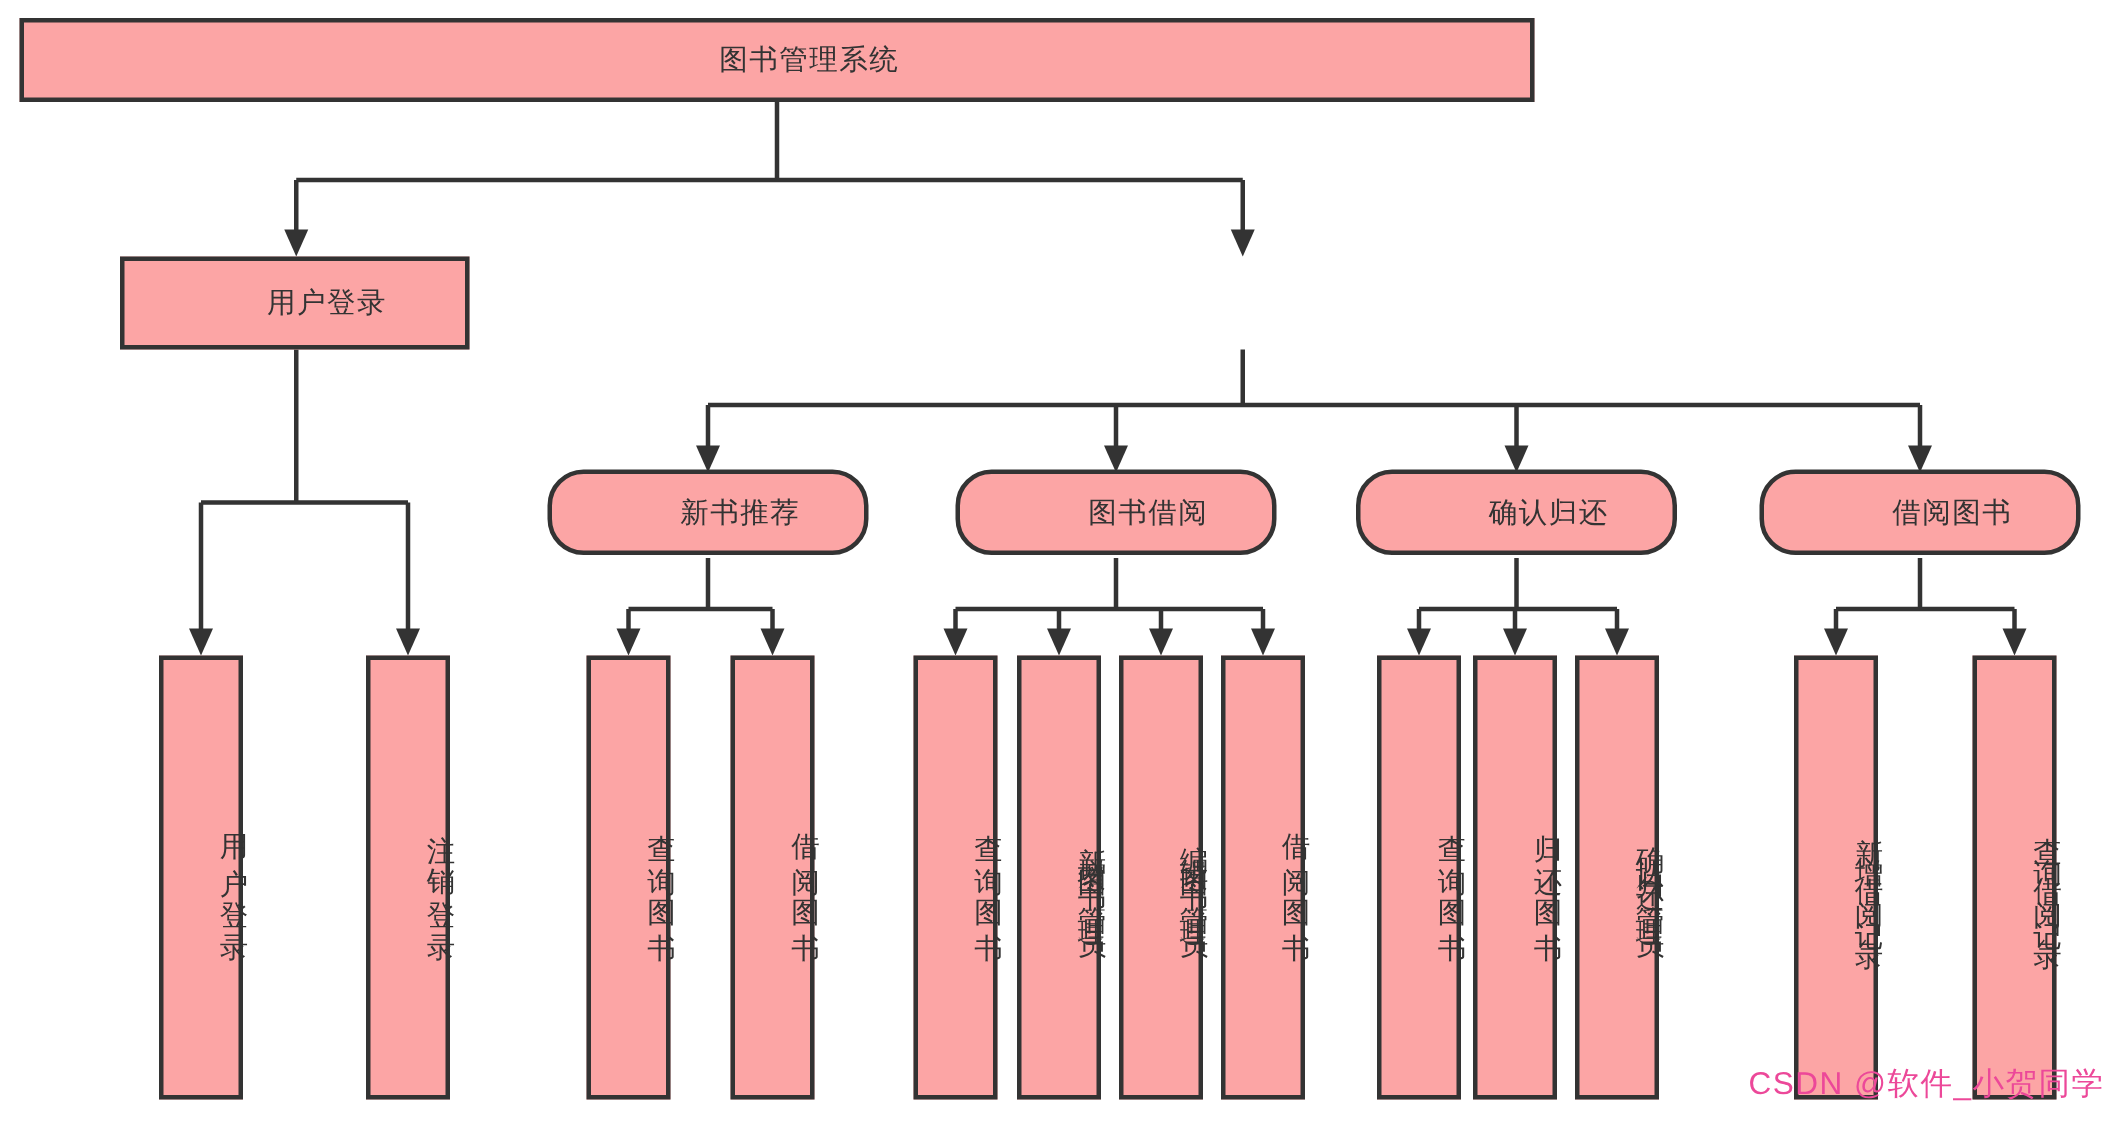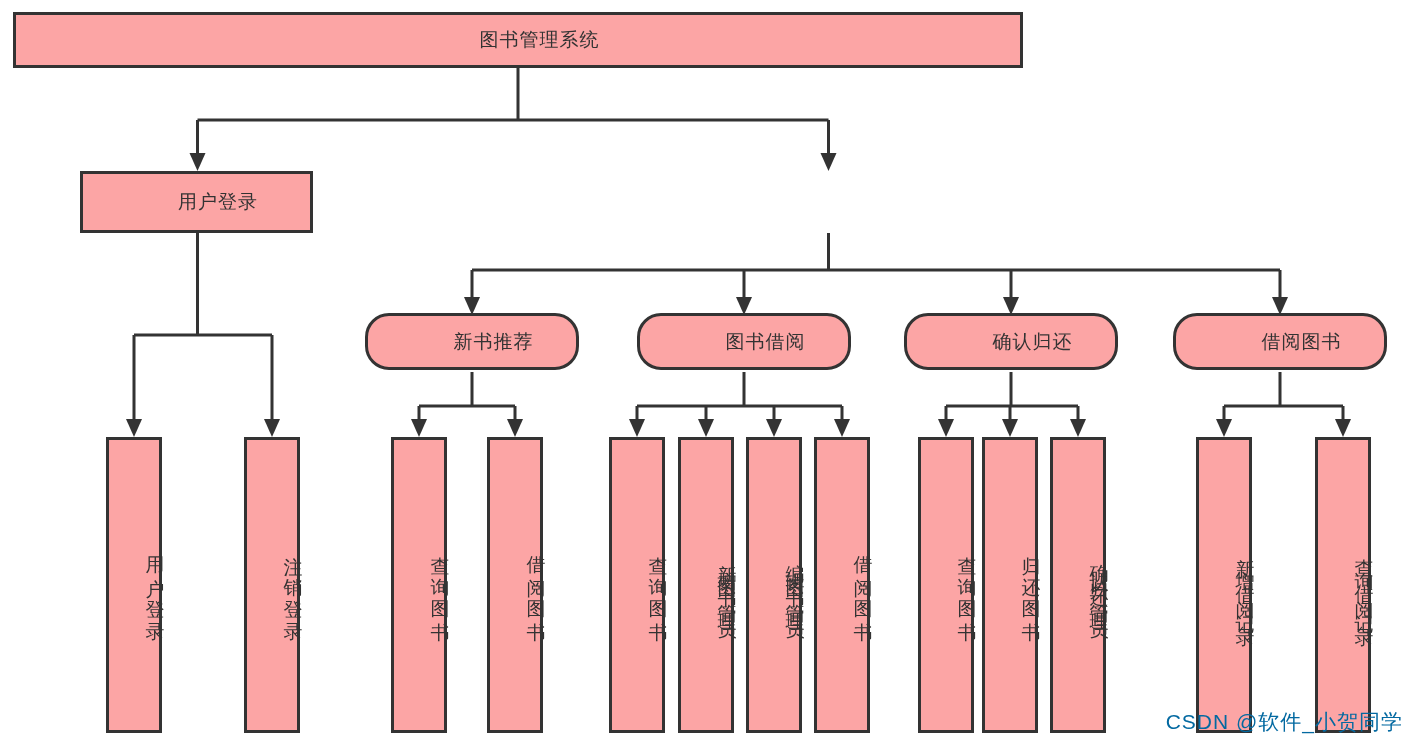--- a/index.html
+++ b/index.html
@@ -139,15 +139,15 @@
     <span class="vtext" style="letter-spacing: 8px;">确认归还（管理员）</span>
     </div>
 
   <div class="box vbox" style="left:1196px;">
     <span class="vtext" style="letter-spacing: 14px;">新增借阅记录</span>
     </div>
   <div class="box vbox" style="left:1315px;">
     <span class="vtext" style="letter-spacing: 14px;">查询借阅记录</span>
     </div>
 
-  <div class="watermark" style="color: #0369a1;">CSDN @软件_小贺同学</div>
+  <div class="watermark" style="color: #ec4899;">CSDN @软件_小贺同学</div>
 
 </div>
 
 </body></html>

